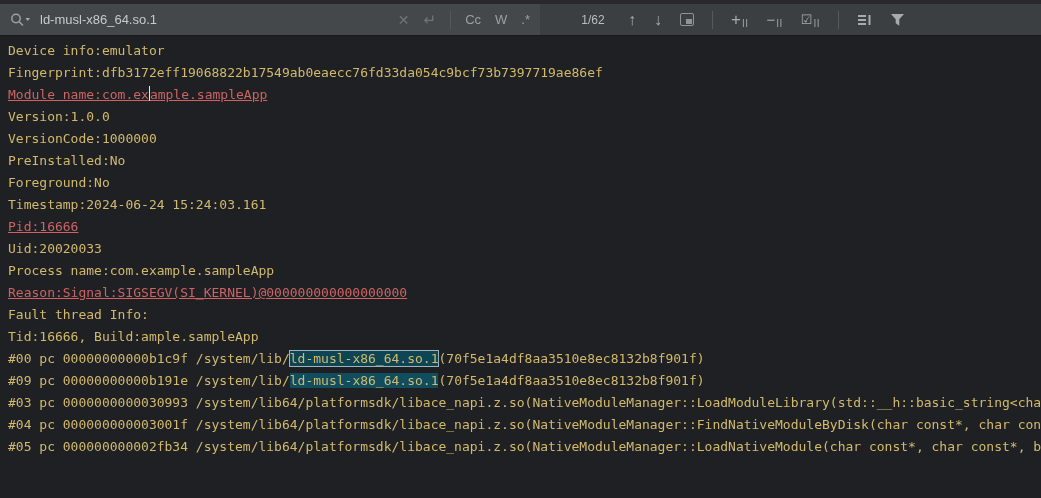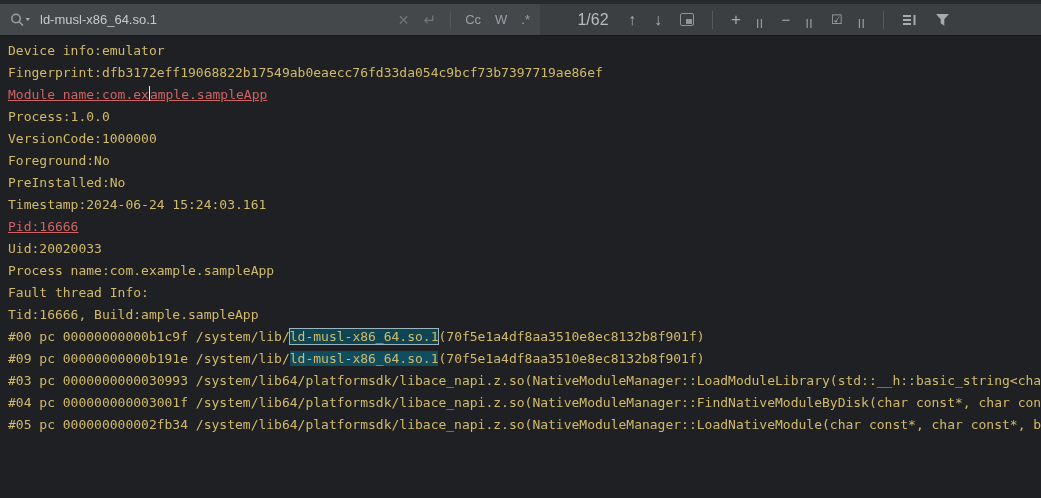--- a/index.html
+++ b/index.html
@@ -11,25 +11,25 @@
   .toolbar { height:32px; background:var(--toolbar-bg,#3c3f41); display:flex; align-items:stretch;
              border-bottom:1px solid #17181a; }
   .search-field { width:540px; background:var(--field-bg,#45484b); display:flex; align-items:center;
                   padding:0 10px 0 10px; }
   .query { color:#c6cacd; font-size:13px; margin-left:8px; flex:1 1 auto; white-space:nowrap; overflow:hidden; }
   .fld-icons { display:flex; align-items:center; gap:14px; }
   .icon-btn { color:#9aa0a4; font-size:13px; cursor:default; user-select:none; line-height:1; }
   .icon-btn.dim { color:#6f7579; }
   .vsep { width:1px; height:18px; background:#55595c; }
   .right-controls { display:flex; align-items:center; gap:18px; padding-left:36px; }
-  .counter { color:#b9bdc0; font-size:16px; min-width:34px; text-align:center; }
+  .counter { color:#b9bdc0; font-size:12px; min-width:34px; text-align:center; }
   .arrow { font-size:16px; color:#a7abae; }
   .winicon { width:14px; height:13px; border:1.5px solid #8e9498; border-radius:2px; position:relative; }
   .winicon .fill { position:absolute; right:1px; bottom:1px; width:6px; height:5px; background:#8e9498; }
-  .badge-ii { font-size:12px; color:#9aa0a4; position:relative; top:4px; margin-left:15px; letter-spacing:.5px; }
+  .badge-ii { font-size:10px; color:#9aa0a4; position:relative; top:4px; margin-left:1px; letter-spacing:.5px; }
   .glyph { font-size:15px; color:#a7abae; line-height:1; }
   .composite { display:flex; align-items:center; }
   svg .stroke { stroke:#9aa0a4; stroke-width:1.5; fill:none; }
   svg .fillg { fill:#a7abae; }
 
   
   .log { position:absolute; top:37px; left:0; right:0; bottom:0; padding:3px 16px 0 8px; overflow:hidden;
          font-family:"DejaVu Sans Mono", monospace; font-size:13px; }
   .log-line { height:22px; line-height:22px; white-space:pre; }
   .log-line.info { color:var(--log-info,#d3ba6a); }
@@ -91,28 +91,29 @@
     <svg width="15" height="14" viewBox="0 0 15 14">
       <path class="fillg" d="M1 1 H14 L9.3 6.2 V12.8 L5.7 10.2 V6.2 Z"></path>
     </svg>
   </div>
 </div>
 
 <div class="log">
     <div class="log-line info"><span>Device info:emulator</span></div>
     <div class="log-line info"><span>Fingerprint:dfb3172eff19068822b17549ab0eaecc76fd33da054c9bcf73b7397719ae86ef</span></div>
     <div class="log-line err"><span>Module name:com.ex</span><span class="caret"></span><span>ample.sampleApp</span></div>
-    <div class="log-line info"><span>Process:1.0.0</span></div>
+    <div class="log-line info"><span>Version:1.0.0</span></div>
     <div class="log-line info"><span>VersionCode:1000000</span></div>
+    <div class="log-line info"><span>PreInstalled:No</span></div>
     <div class="log-line info"><span>Foreground:No</span></div>
-    <div class="log-line info"><span>PreInstalled:No</span></div>
     <div class="log-line info"><span>Timestamp:2024-06-24 15:24:03.161</span></div>
     <div class="log-line err"><span>Pid:16666</span></div>
     <div class="log-line info"><span>Uid:20020033</span></div>
     <div class="log-line info"><span>Process name:com.example.sampleApp</span></div>
+    <div class="log-line err"><span>Reason:Signal:SIGSEGV(SI_KERNEL)@000000000000000000</span></div>
     <div class="log-line info"><span>Fault thread Info:</span></div>
     <div class="log-line info"><span>Tid:16666, Build:ample.sampleApp</span></div>
     <div class="log-line info"><span>#00 pc 00000000000b1c9f /system/lib/</span><span class="hl cur">ld-musl-x86_64.so.1</span><span>(70f5e1a4df8aa3510e8ec8132b8f901f)</span></div>
     <div class="log-line info"><span>#09 pc 00000000000b191e /system/lib/</span><span class="hl">ld-musl-x86_64.so.1</span><span>(70f5e1a4df8aa3510e8ec8132b8f901f)</span></div>
     <div class="log-line info"><span>#03 pc 0000000000030993 /system/lib64/platformsdk/libace_napi.z.so(NativeModuleManager::LoadModuleLibrary(std::__h::basic_string&lt;char</span></div>
     <div class="log-line info"><span>#04 pc 000000000003001f /system/lib64/platformsdk/libace_napi.z.so(NativeModuleManager::FindNativeModuleByDisk(char const*, char cons</span></div>
     <div class="log-line info"><span>#05 pc 000000000002fb34 /system/lib64/platformsdk/libace_napi.z.so(NativeModuleManager::LoadNativeModule(char const*, char const*, bo</span></div>
   </div>
 
 </body></html>

